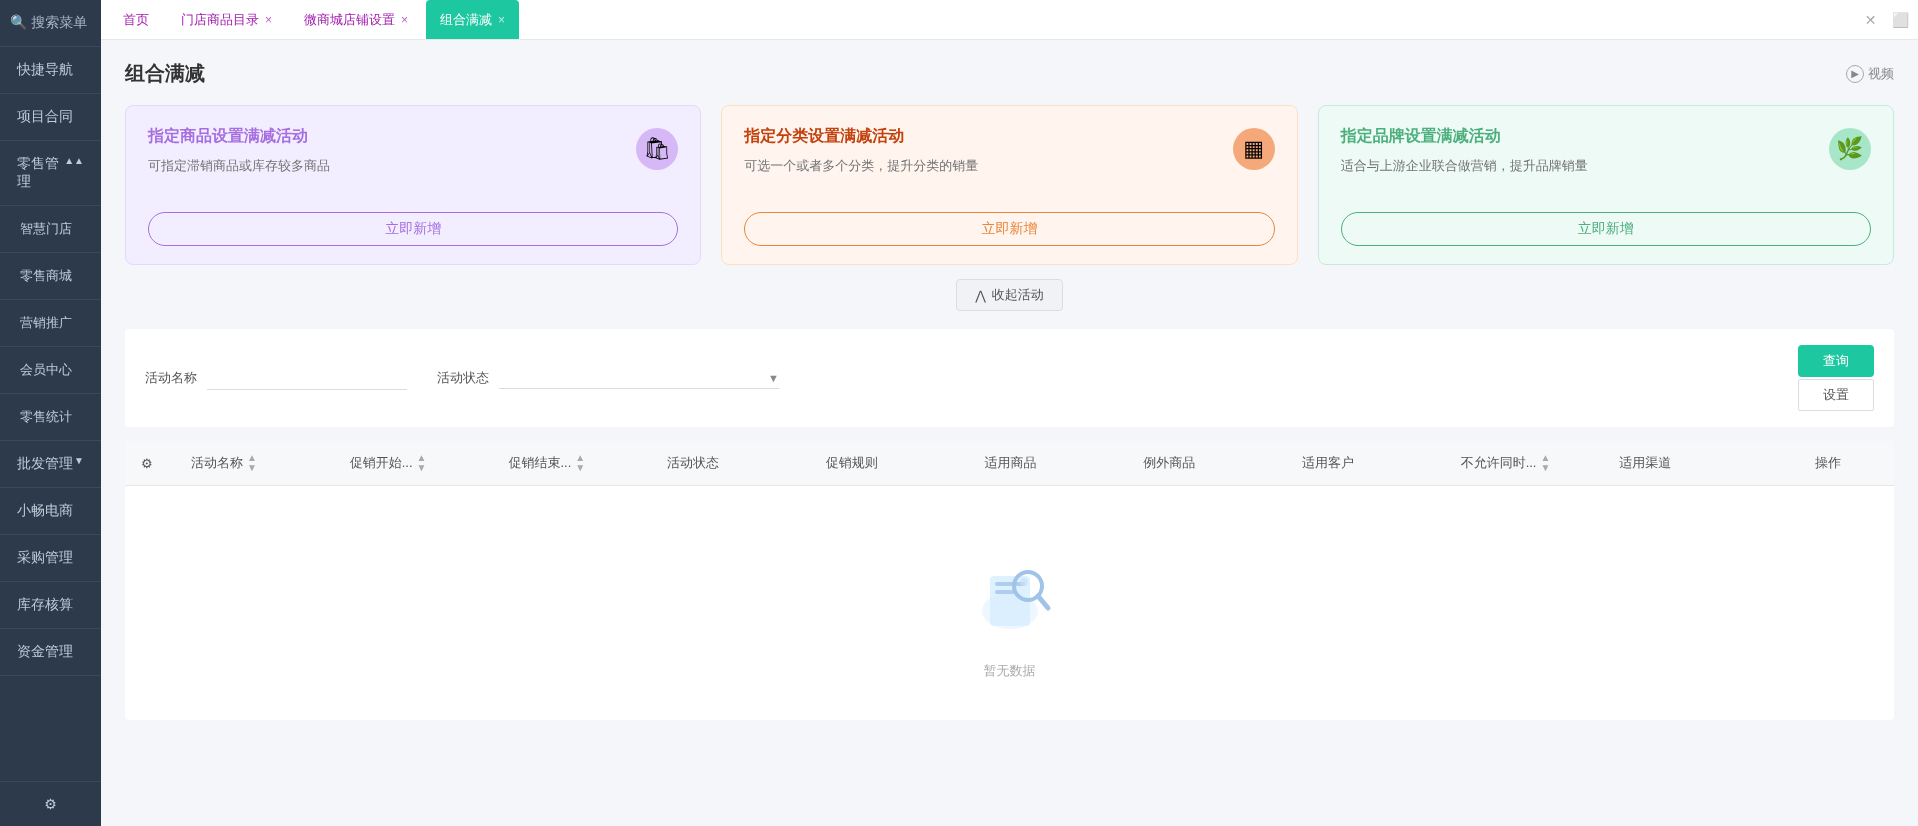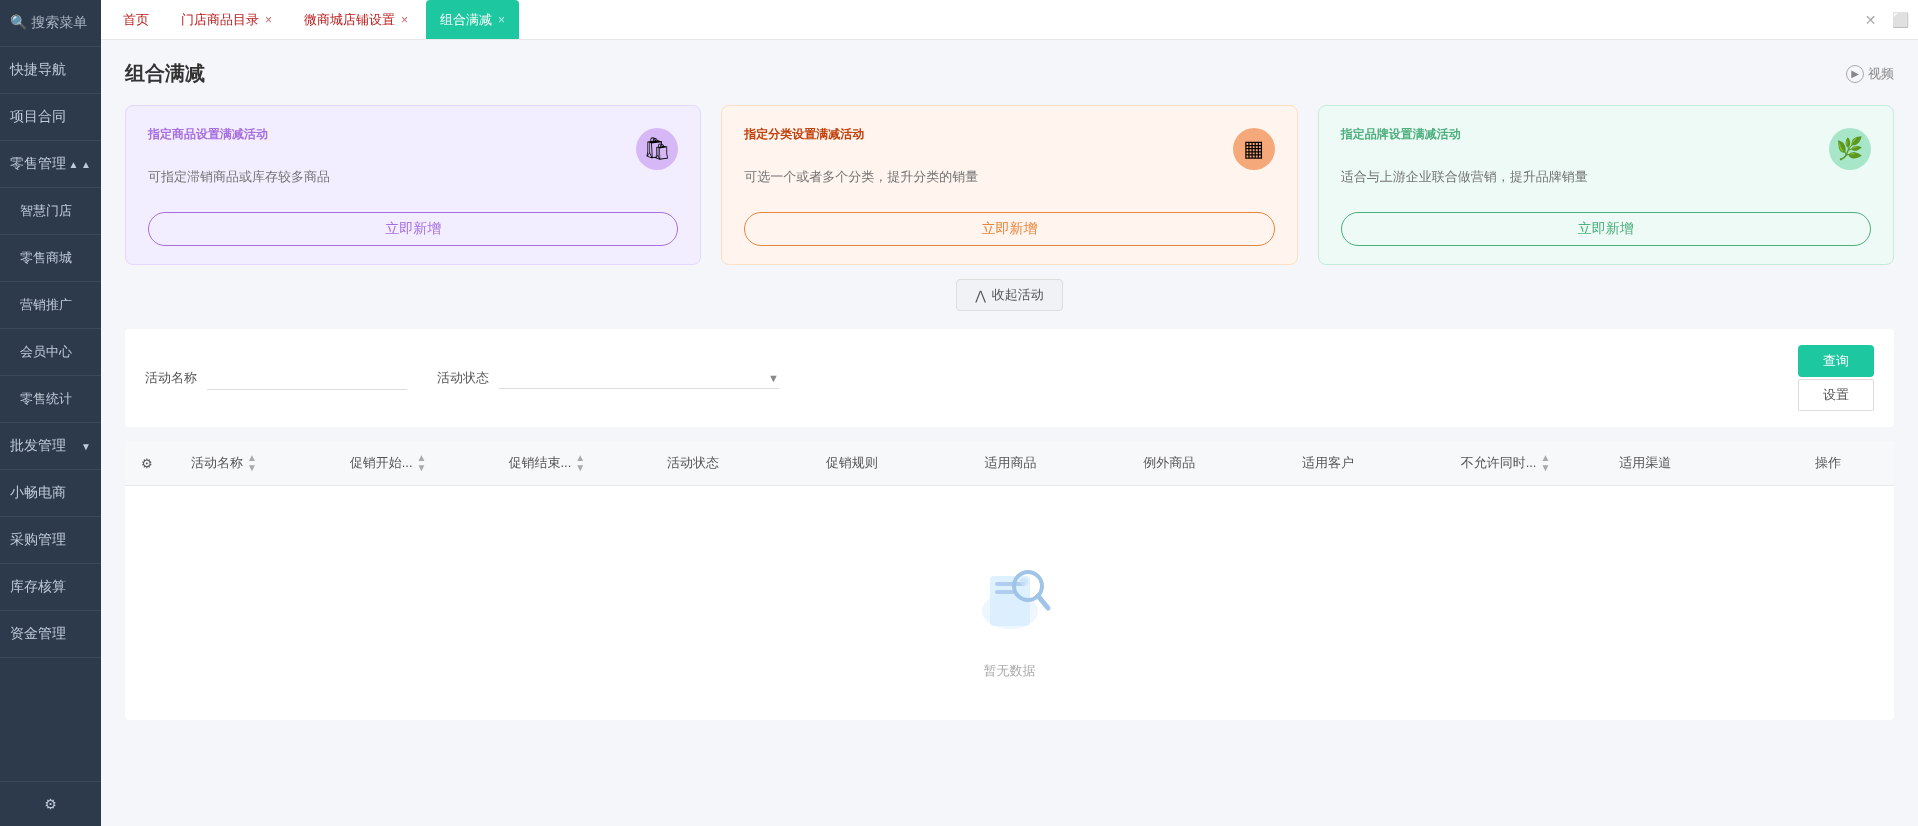--- a/index.html
+++ b/index.html
@@ -16,26 +16,26 @@
       flex-shrink: 0;
     }
     .sidebar-search {
       padding: 14px 10px;
       font-size: 14px;
       color: #aab4c0;
       cursor: pointer;
       border-bottom: 1px solid #3a4a5c;
     }
     .sidebar-item {
-      padding: 14px 10px;
+      padding: 14px 17px;
       font-size: 14px;
       color: #c0cbd8;
       cursor: pointer;
       display: flex;
-      align-items: center;
+      align-items: flex-start;
       justify-content: space-between;
       border-bottom: 1px solid #3a4a5c;
     }
     .sidebar-item.has-arrow::after { content: '▲'; font-size: 10px; }
     .sidebar-bottom {
       margin-top: auto;
       padding: 14px 10px;
       display: flex;
       justify-content: center;
       border-top: 1px solid #3a4a5c;
@@ -58,21 +58,21 @@
       border-bottom: 1px solid #e8e8e8;
       height: 40px;
       padding: 0 8px;
       gap: 4px;
       flex-shrink: 0;
     }
     .tab {
       padding: 8px 14px;
       font-size: 13px;
       cursor: pointer;
-      color: #b91c1c;
+      color: #a21caf;
       border-radius: 4px 4px 0 0;
       display: flex;
       align-items: center;
       gap: 6px;
       height: 100%;
       line-height: 1;
     }
     .tab.active {
       background: #1dc7a0;
       color: #fff;
@@ -136,23 +136,23 @@
       display: flex;
       flex-direction: column;
       min-height: 160px;
       position: relative;
     }
     .card-purple { background: #f3eeff; border: 1px solid #e5d8ff; }
     .card-orange { background: #fff5ee; border: 1px solid #fde0c4; }
     .card-green { background: #edfaf5; border: 1px solid #c3edd9; }
 
     .card-title {
-      font-size: 12px;
+      font-size: 16px;
       font-weight: 600;
-      margin-bottom: 24px;
+      margin-bottom: 9px;
     }
     .card-purple .card-title { color: #a66fe0; }
     .card-orange .card-title { color: #c2410c; }
     .card-green .card-title { color: #4caf7d; }
 
     .card-desc {
       font-size: 13px;
       color: #737373;
       flex: 1;
       line-height: 1.6;

